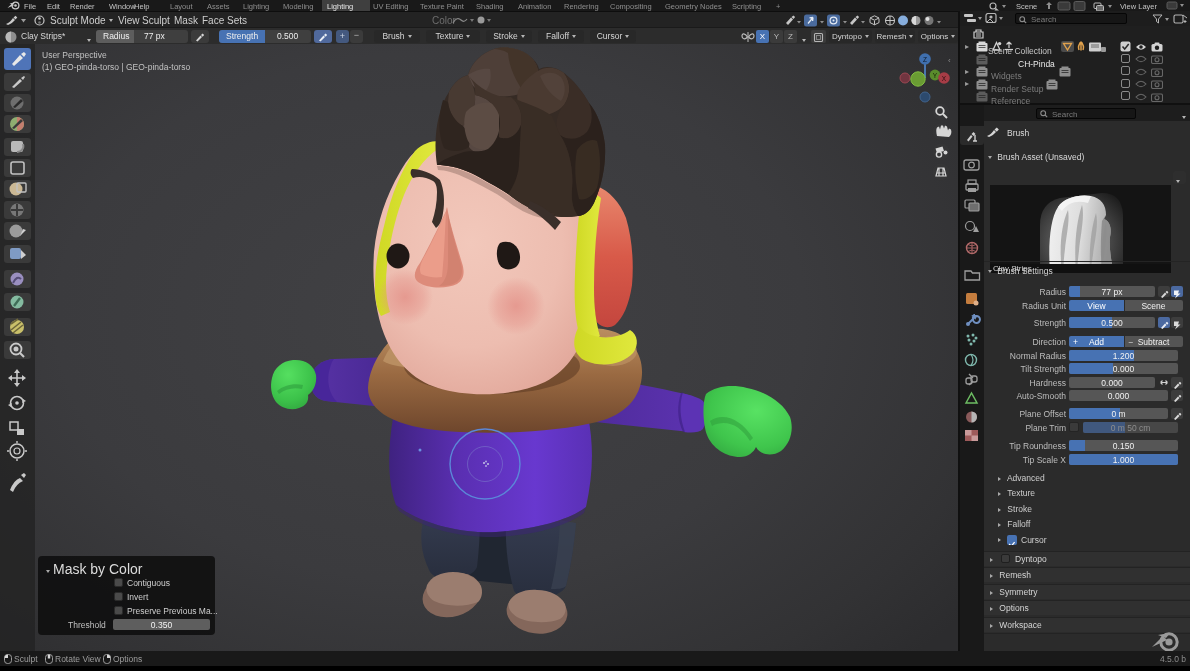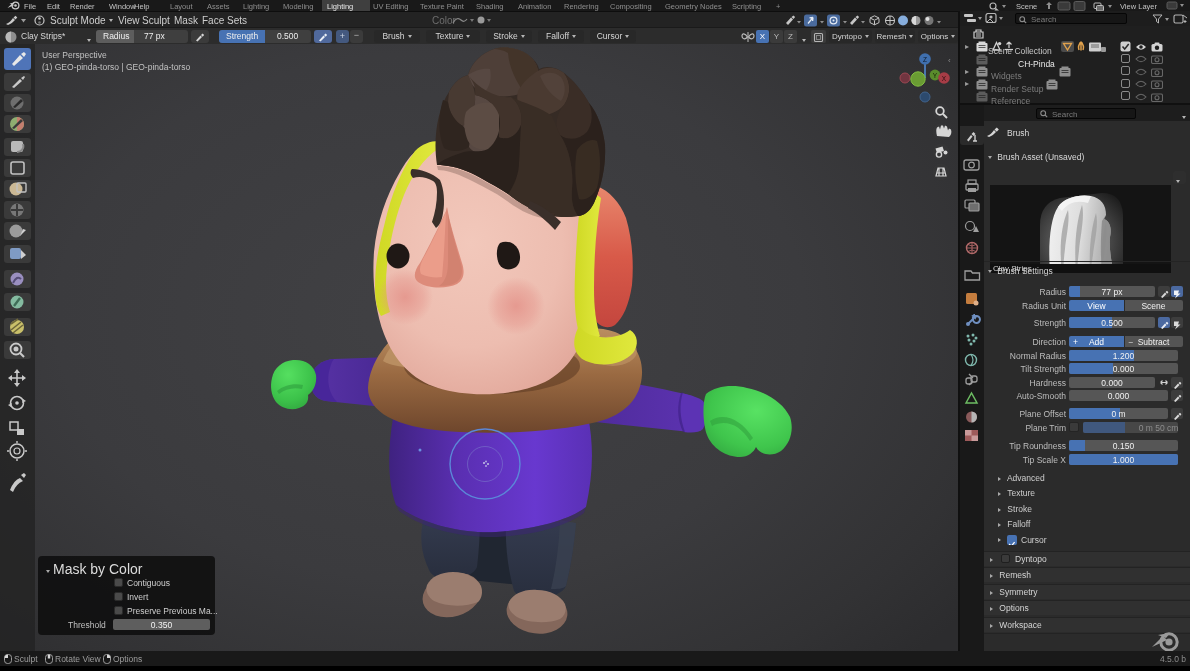--- a/index.html
+++ b/index.html
@@ -804,21 +804,21 @@
         <div class="pval" style="color:#fff;">Add</div>
         <div class="t" style="left:4px;top:1px;font-size:8.5px;color:#fff;">+</div>
       </div>
     <div class="abs" style="left:164.5px;top:231px;width:58px;height:11px;background:#545454;border-radius:0 2px 2px 0;">
         <div class="pval">Subtract</div>
         <div class="t" style="left:4px;top:1px;font-size:8.5px;color:#ddd;">−</div>
       </div>
 
     <div class="plabel" style="left:20px;top:317.5px;width:86px;">Plane Trim</div>
     <div class="abs" style="left:109px;top:316.5px;width:10px;height:10px;background:#3a3a3a;border:1px solid #242424;border-radius:2px;"></div>
-    <div class="pslider" style="left:123px;top:316.5px;width:95px;background:#474747;padding-left:28px;">
+    <div class="pslider" style="left:123px;top:316.5px;width:95px;background:#474747;">
         <div class="pfill" style="width:42px;background:#40587e;"></div>
         <div class="pval" style="color:#8d8d8d;">0 m 50 cm</div>
       </div>
     <div class="t" style="left:38px;top:368px;font-size:8.5px;color:#cecece;"><span class="chev"></span> Advanced</div>
     <div class="t" style="left:38px;top:383px;font-size:8.5px;color:#cecece;"><span class="chev"></span> Texture</div>
     <div class="t" style="left:38px;top:398.5px;font-size:8.5px;color:#cecece;"><span class="chev"></span> Stroke</div>
     <div class="t" style="left:38px;top:413.5px;font-size:8.5px;color:#cecece;"><span class="chev"></span> Falloff</div>
     <div class="t" style="left:38px;top:429px;font-size:8.5px;color:#cecece;"><span class="chev"></span></div>
     <div class="abs" style="left:47px;top:429.5px;width:10px;height:10px;background:#4772b3;border-radius:2px;overflow:hidden;"><svg width="10" height="10" viewBox="0 0 10 10">
           <path d="M2.2,5 l2,2.3 3.4,-4.2" stroke="#fff" stroke-width="1.3" fill="none"></path>

